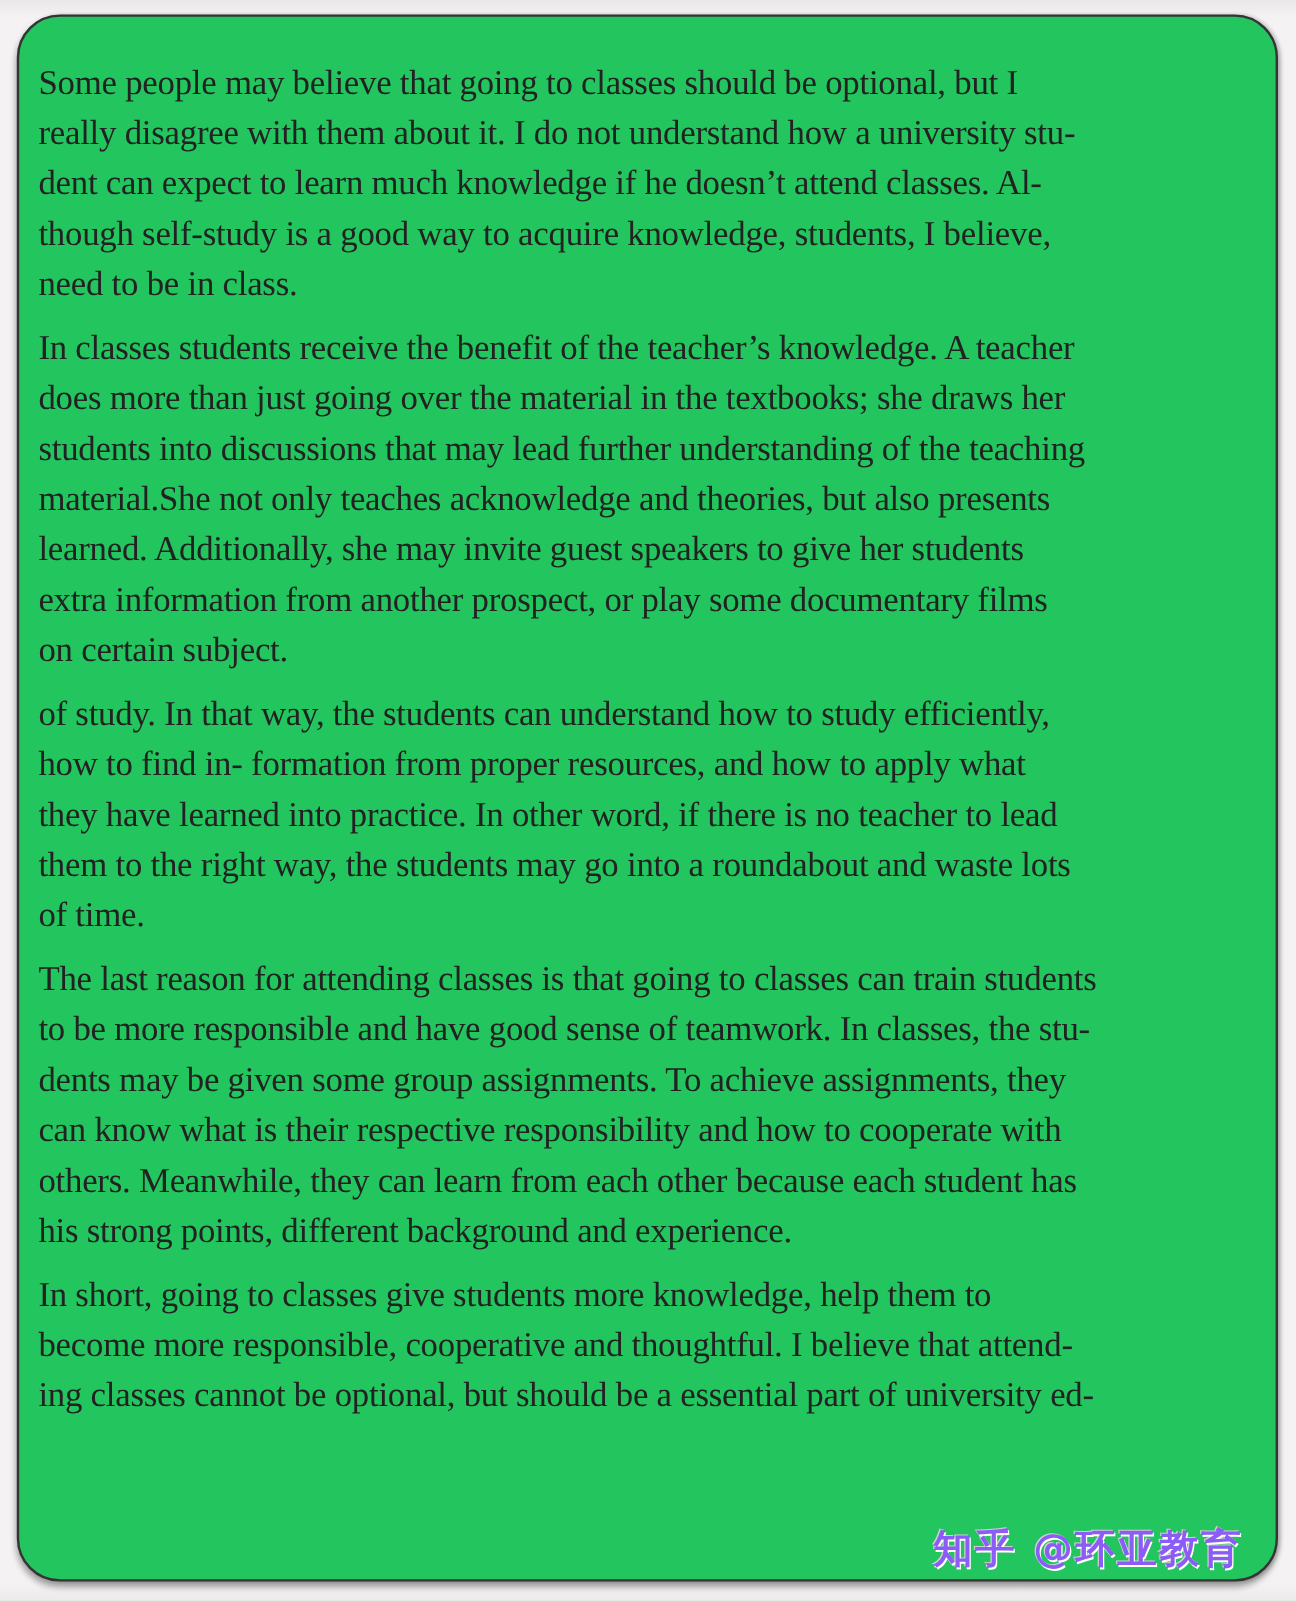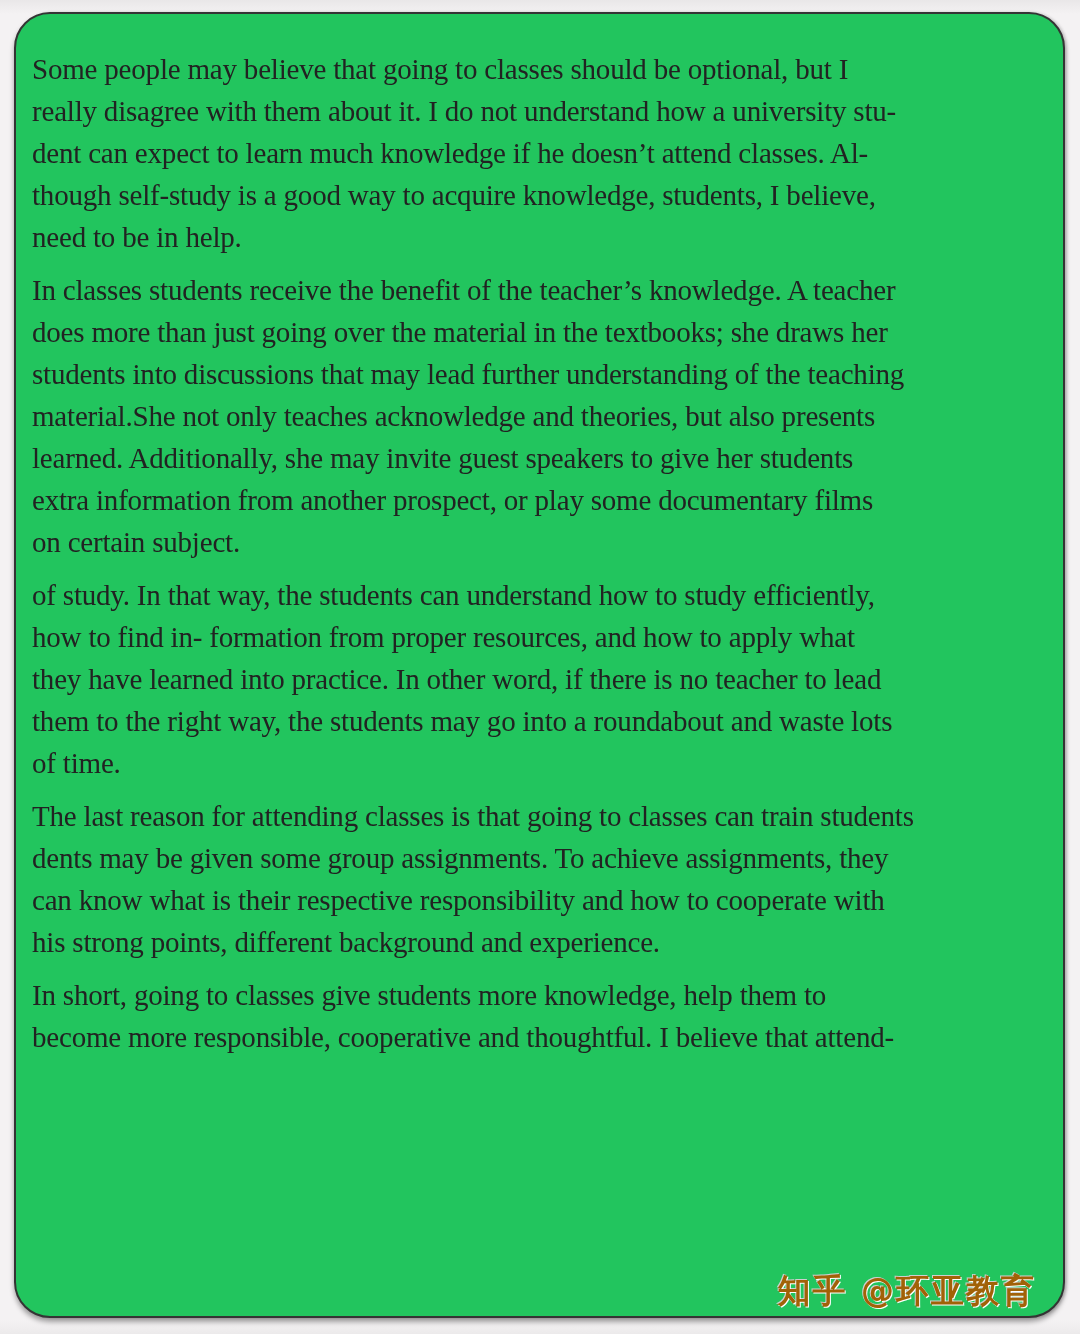--- a/index.html
+++ b/index.html
@@ -42,60 +42,63 @@
     white-space: nowrap;
     height: 42px;
   }
   .watermark {
     position: absolute;
     right: 44px;
     bottom: 20px;
     font-family: "DejaVu Sans", sans-serif;
     font-size: 33px;
     font-weight: bold;
-    color: #a16207;
+    color: #8b5cf6;
     text-shadow: 1px 1px 0 #ffffff, -1px -1px 0 #cfcfcf;
     letter-spacing: 2px;
     pointer-events: none;
   }
 </style>
 </head>
 <body>
 
 <div class="card">
   <div class="doc-body">
       <div class="paragraph">
         <div class="line">Some people may believe that going to classes should be optional, but I</div>
         <div class="line">really disagree with them about it. I do not understand how a university stu-</div>
         <div class="line">dent can expect to learn much knowledge if he doesn’t attend classes. Al-</div>
         <div class="line">though self-study is a good way to acquire knowledge, students, I believe,</div>
-        <div class="line">need to be in help.</div>
+        <div class="line">need to be in class.</div>
       </div>
       <div class="paragraph">
         <div class="line">In classes students receive the benefit of the teacher’s knowledge. A teacher</div>
         <div class="line">does more than just going over the material in the textbooks; she draws her</div>
         <div class="line">students into discussions that may lead further understanding of the teaching</div>
         <div class="line">material.She not only teaches acknowledge and theories, but also presents</div>
         <div class="line">learned. Additionally, she may invite guest speakers to give her students</div>
         <div class="line">extra information from another prospect, or play some documentary films</div>
         <div class="line">on certain subject.</div>
       </div>
       <div class="paragraph">
         <div class="line">of study. In that way, the students can understand how to study efficiently,</div>
         <div class="line">how to find in- formation from proper resources, and how to apply what</div>
         <div class="line">they have learned into practice. In other word, if there is no teacher to lead</div>
         <div class="line">them to the right way, the students may go into a roundabout and waste lots</div>
         <div class="line">of time.</div>
       </div>
       <div class="paragraph">
         <div class="line">The last reason for attending classes is that going to classes can train students</div>
+        <div class="line">to be more responsible and have good sense of teamwork. In classes, the stu-</div>
         <div class="line">dents may be given some group assignments. To achieve assignments, they</div>
         <div class="line">can know what is their respective responsibility and how to cooperate with</div>
+        <div class="line">others. Meanwhile, they can learn from each other because each student has</div>
         <div class="line">his strong points, different background and experience.</div>
       </div>
       <div class="paragraph">
         <div class="line">In short, going to classes give students more knowledge, help them to</div>
         <div class="line">become more responsible, cooperative and thoughtful. I believe that attend-</div>
+        <div class="line">ing classes cannot be optional, but should be a essential part of university ed-</div>
       </div>
     </div>
 </div>
 
 <div class="watermark">知乎 @环亚教育</div>
 
 </body></html>

